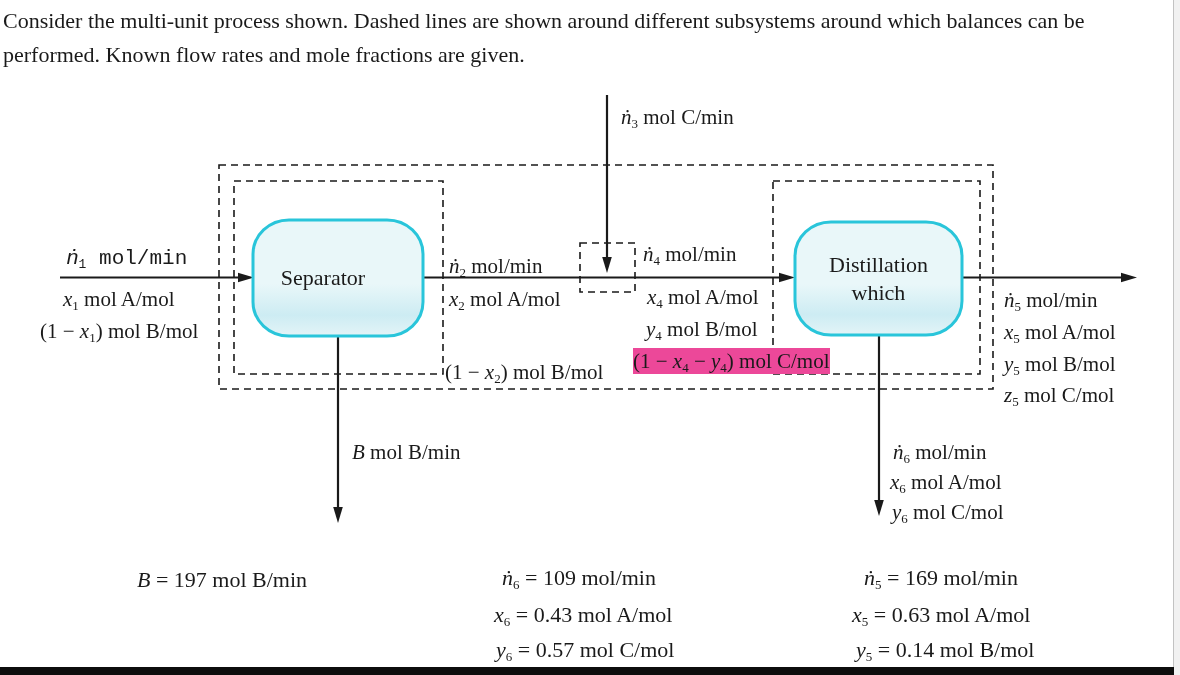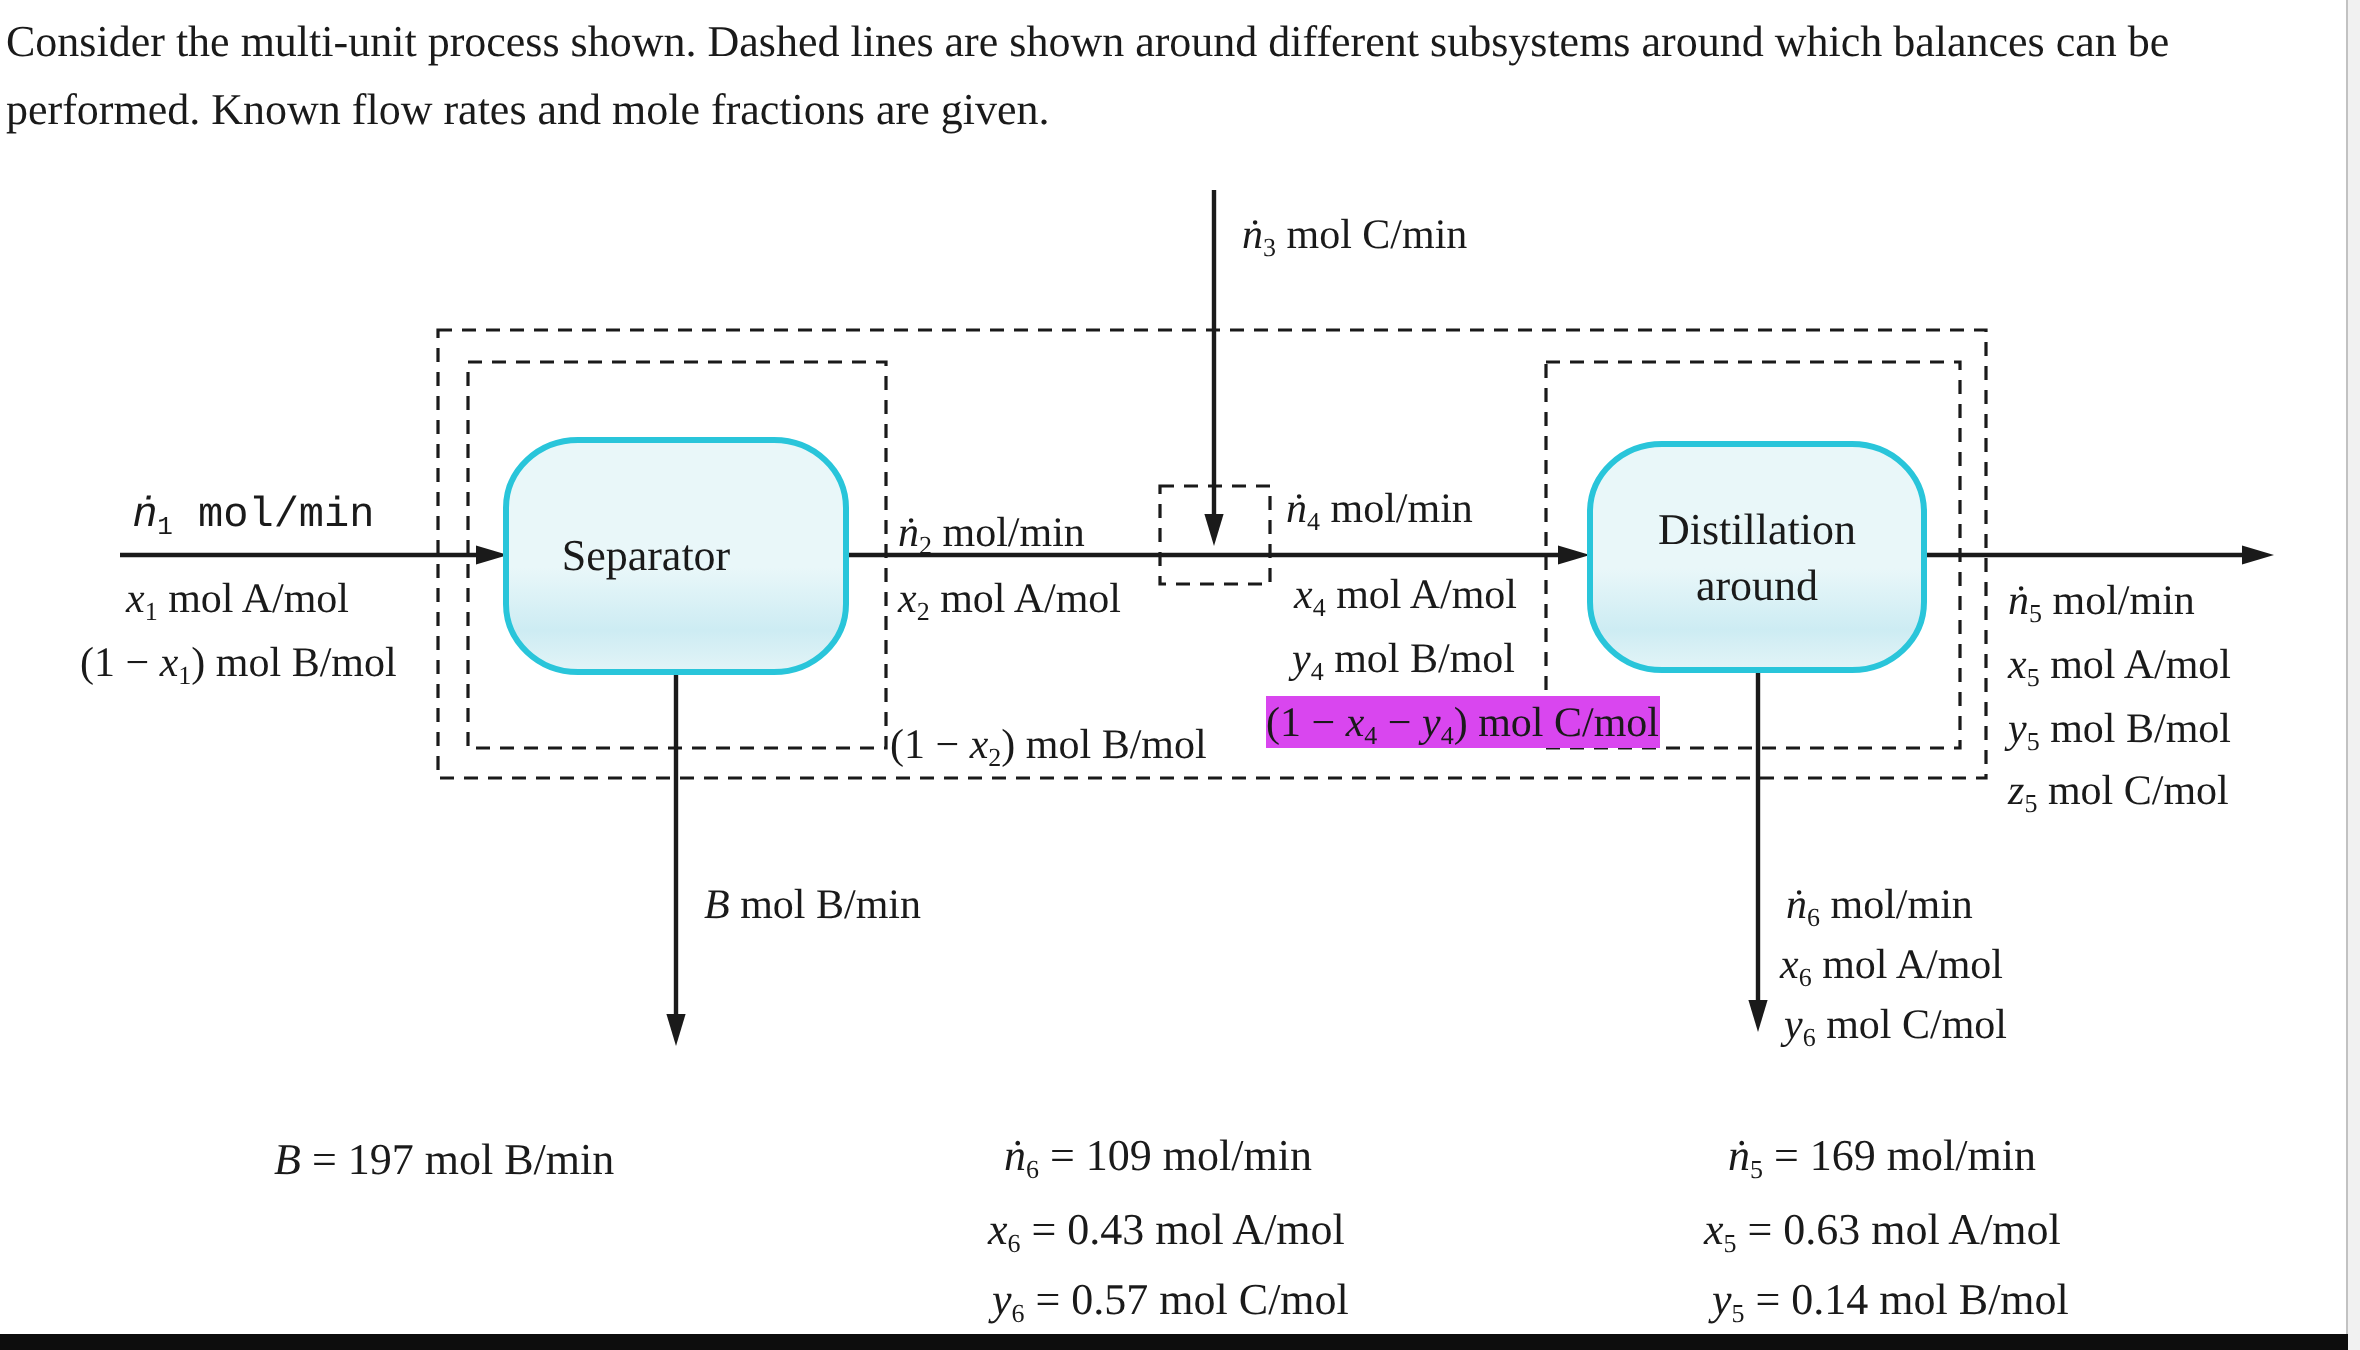--- a/index.html
+++ b/index.html
@@ -65,38 +65,38 @@
     <rect x="253" y="220" width="170" height="116" rx="36" ry="34" fill="url(#unitFill)" style="stroke:var(--unit-border,#29c5da)" stroke-width="3"></rect>
     <rect x="795" y="222" width="167" height="113" rx="36" ry="34" fill="url(#unitFill)" style="stroke:var(--unit-border,#29c5da)" stroke-width="3"></rect>
   </svg>
 
   <div class="unit-label" style="left:253px;top:220px;width:140px;height:116px;">
     <span>Separator</span>
   </div>
   <div class="unit-label" style="left:795px;top:222px;width:167px;height:113px;">
     <span>
       <span>Distillation</span><br>
-      <span>around</span>
+      <span>which</span>
     </span>
   </div>
 
   <div class="lbl" style="left:66px;top:246px;font-family:Liberation Mono, monospace;"><i class="v">ṅ</i><sub>1</sub><span> mol/min</span></div>
   <div class="lbl" style="left:63px;top:286px;"><i class="v">x</i><sub>1</sub><span> mol A/mol</span></div>
   <div class="lbl" style="left:40px;top:318px;"><span>(1 − </span><i class="v">x</i><sub>1</sub><span>) mol B/mol</span></div>
 
   <div class="lbl" style="left:449px;top:243px;margin-top:10px;"><i class="v">ṅ</i><sub>2</sub><span> mol/min</span></div>
   <div class="lbl" style="left:449px;top:286px;text-align:center;"><i class="v">x</i><sub>2</sub><span> mol A/mol</span></div>
   <div class="lbl" style="left:445px;top:319px;margin-top:40px;"><span>(1 − </span><i class="v">x</i><sub>2</sub><span>) mol B/mol</span></div>
 
   <div class="lbl" style="left:621px;top:104px;"><i class="v">ṅ</i><sub>3</sub><span> mol C/min</span></div>
 
   <div class="lbl" style="left:643px;top:241px;"><i class="v">ṅ</i><sub>4</sub><span> mol/min</span></div>
   <div class="lbl" style="left:647px;top:284px;"><i class="v">x</i><sub>4</sub><span> mol A/mol</span></div>
   <div class="lbl" style="left:646px;top:316px;"><i class="v">y</i><sub>4</sub><span> mol B/mol</span></div>
-  <div class="lbl" style="left:633px;top:348px;background:#d946ef;"><span>(1 − </span><i class="v">x</i><sub>4</sub><span> − </span><i class="v">y</i><sub>4</sub><span>) mol C/mol</span></div>
+  <div class="lbl" style="left:633px;top:348px;background:#ec4899;"><span>(1 − </span><i class="v">x</i><sub>4</sub><span> − </span><i class="v">y</i><sub>4</sub><span>) mol C/mol</span></div>
 
   <div class="lbl" style="left:1004px;top:287px;"><i class="v">ṅ</i><sub>5</sub><span> mol/min</span></div>
   <div class="lbl" style="left:1004px;top:319px;"><i class="v">x</i><sub>5</sub><span> mol A/mol</span></div>
   <div class="lbl" style="left:1004px;top:351px;"><i class="v">y</i><sub>5</sub><span> mol B/mol</span></div>
   <div class="lbl" style="left:1004px;top:382px;"><i class="v">z</i><sub>5</sub><span> mol C/mol</span></div>
 
   <div class="lbl" style="left:893px;top:439px;"><i class="v">ṅ</i><sub>6</sub><span> mol/min</span></div>
   <div class="lbl" style="left:890px;top:469px;"><i class="v">x</i><sub>6</sub><span> mol A/mol</span></div>
   <div class="lbl" style="left:892px;top:499px;"><i class="v">y</i><sub>6</sub><span> mol C/mol</span></div>
 

